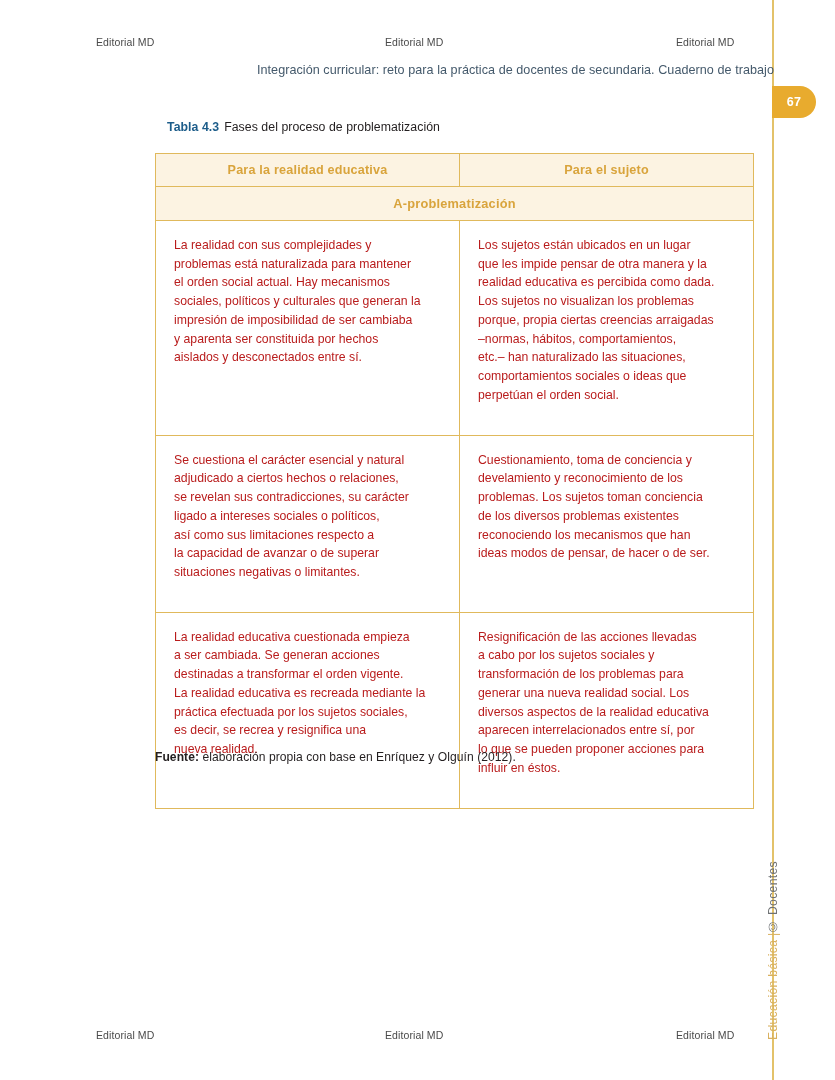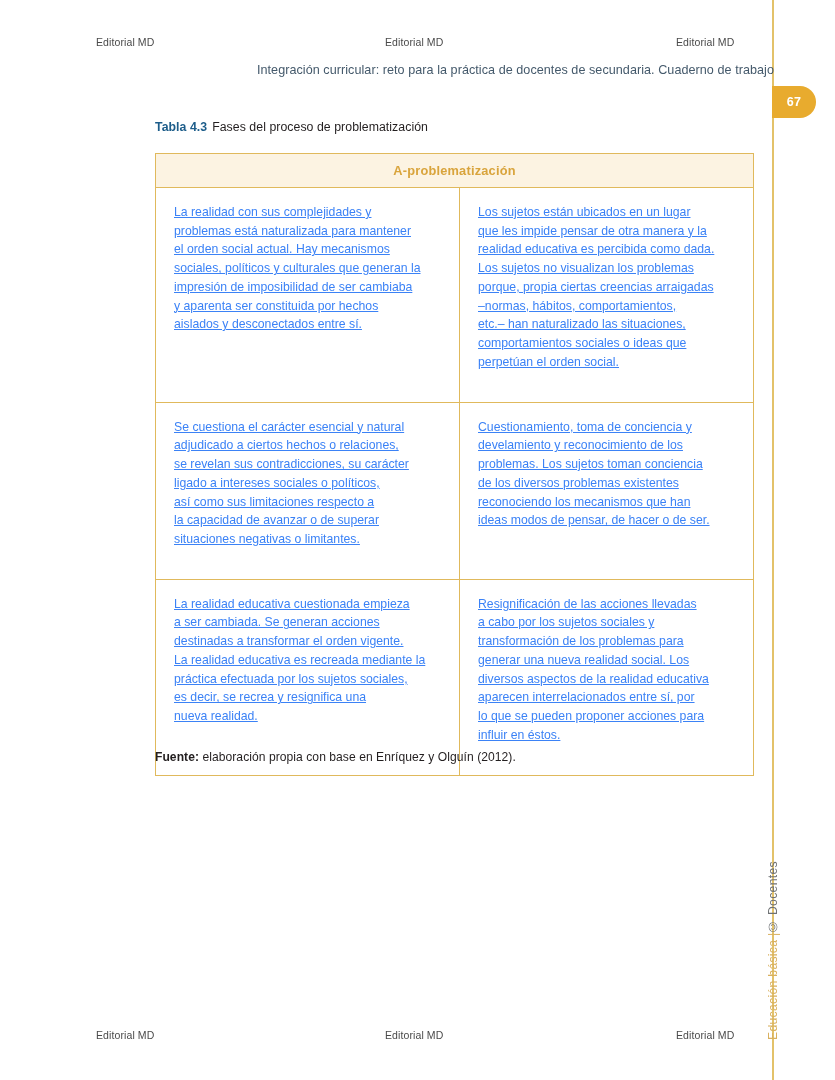--- a/index.html
+++ b/index.html
@@ -72,21 +72,21 @@
     width: 758px;
     text-align: right;
     font-size: 12.6px;
     color: #44596b;
     letter-spacing: 0.05px;
   }
 
   
   .table-caption {
     position: absolute;
-    left: 155px;
+    left: 167px;
     top: 120px;
     font-size: 12.3px;
     color: #231f20;
     letter-spacing: 0.05px;
   }
   .table-caption .cap-label {
     color: #1d5d8a;
     font-weight: 700;
     margin-right: 5px;
   }
@@ -120,22 +120,21 @@
     padding: 9px 6px;
   }
   td.section-cell {
     font-size: 12.8px;
   }
 
   td.body-cell {
     padding: 15px 16px 30px 18px;
     font-size: 12.25px;
     line-height: 1.53;
-    color: #3b82f6;
-    text-decoration: underline;
+    color: #b91c1c;
   }
   td.body-cell .line { display: block; white-space: nowrap; }
 
   
   .source-note {
     position: absolute;
     left: 155px;
     top: 750px;
     font-size: 12.1px;
     color: #231f20;
@@ -179,20 +178,24 @@
 <div class="table-caption">
   <span class="cap-label">Tabla 4.3</span><span>Fases del proceso de problematización</span>
 </div>
 
 <table class="data-table">
   <colgroup>
       <col class="col-left">
       <col class="col-right">
     </colgroup>
   <tbody>
+    <tr>
+      <td class="header-cell">Para la realidad educativa</td>
+      <td class="header-cell">Para el sujeto</td>
+    </tr>
 
     <tr>
       <td class="section-cell" colspan="2">A-problematización</td>
     </tr>
     <tr>
       <td class="body-cell">
           <span class="line">La realidad con sus complejidades y</span>
           <span class="line">problemas está naturalizada para mantener</span>
           <span class="line">el orden social actual. Hay mecanismos</span>
           <span class="line">sociales, políticos y culturales que generan la</span>

